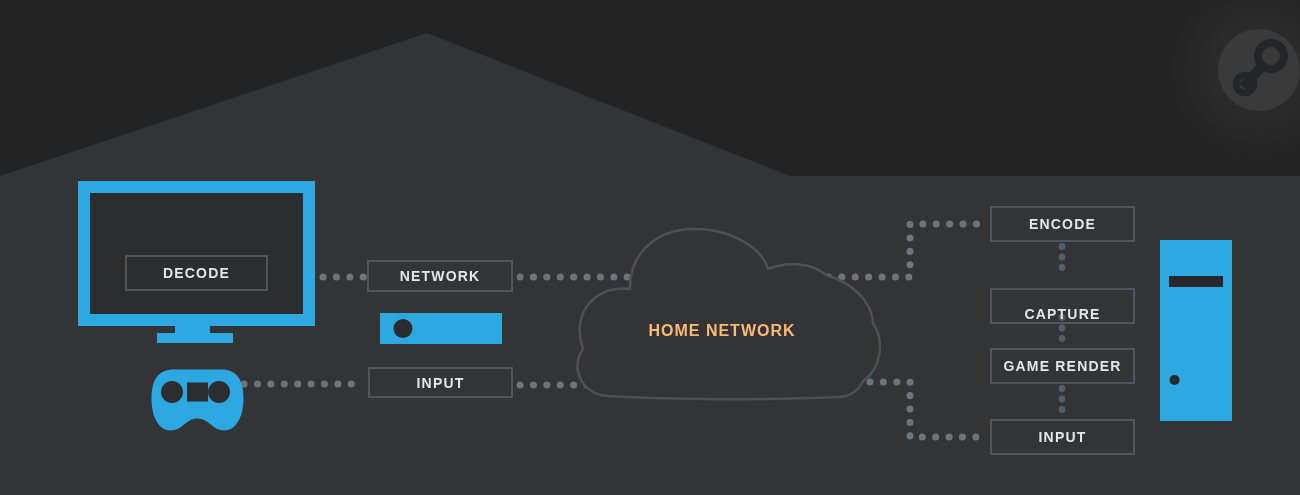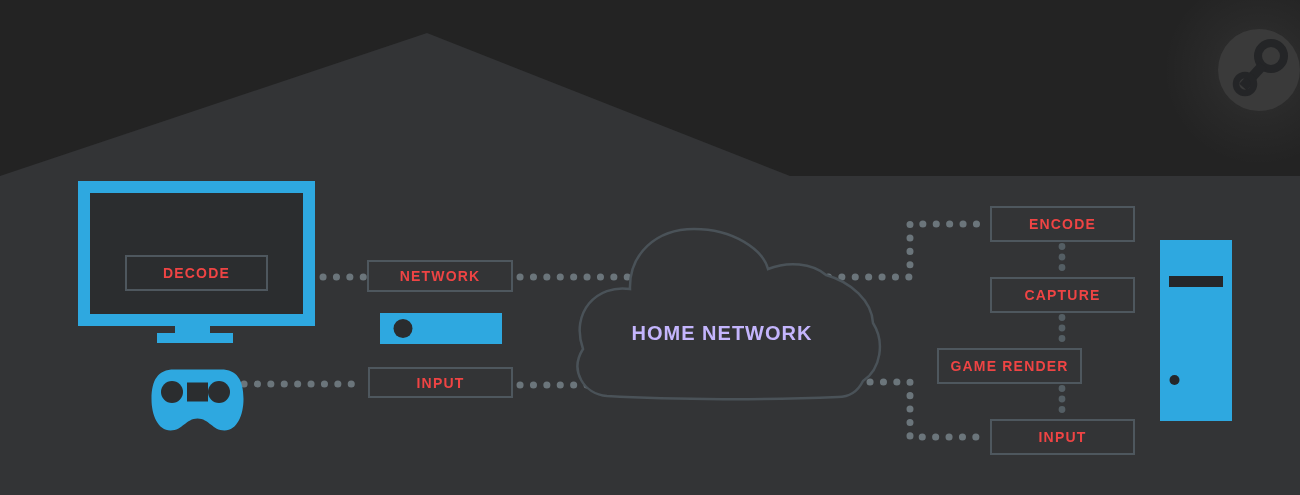--- a/index.html
+++ b/index.html
@@ -4,33 +4,33 @@
 <style>
   html,body{margin:0;padding:0;background:#232323;}
   .stage{
     position:relative;width:1300px;height:495px;overflow:hidden;
     background:#232323;font-family:"Liberation Sans",sans-serif;
   }
   .stage svg{position:absolute;top:0;left:0;}
   .node{
     position:absolute;border:2px solid #4e575e;box-sizing:content-box;
     display:flex;align-items:center;justify-content:center;
-    color:#ef4444;font-weight:bold;font-size:14px;letter-spacing:1.2px;
+    color:#e5e5e5;font-weight:bold;font-size:14px;letter-spacing:1.2px;
     white-space:nowrap;
   }
   .node-display{left:125px;top:255px;width:139px;height:32px;}
   .node-decode{left:367px;top:260px;width:142px;height:28px;}
   .node-input-client{left:368px;top:367px;width:141px;height:27px;}
   .node-encode{left:990px;top:206px;width:141px;height:32px;}
-  .node-capture{left:990px;top:277px;width:141px;height:32px;}
-  .node-game-render{left:937px;top:348px;width:141px;height:32px;}
+  .node-capture{left:990px;top:288px;width:141px;height:32px;align-items:flex-end;}
+  .node-game-render{left:990px;top:348px;width:141px;height:32px;}
   .node-input-host{left:990px;top:419px;width:141px;height:32px;}
   .cloud-label{
     position:absolute;left:612px;top:322px;width:220px;text-align:center;
-    color:#c4b5fd;font-weight:bold;font-size:20px;letter-spacing:1px;
+    color:#fdba74;font-weight:bold;font-size:16px;letter-spacing:1px;
     white-space:nowrap;
   }
 </style>
 </head>
 <body>
 
 <div class="stage">
 
   <svg width="1300" height="495" viewBox="0 0 1300 495">
     <defs>

